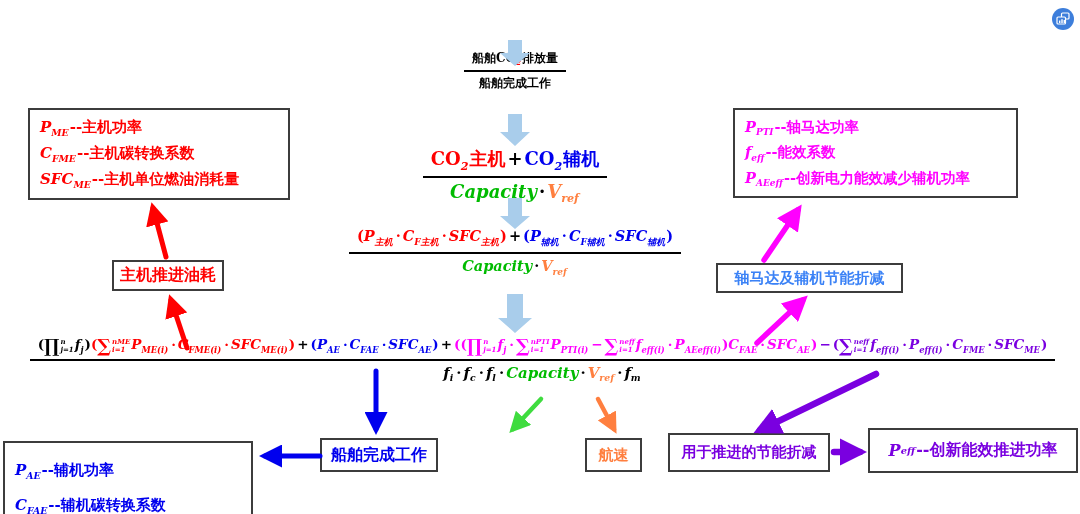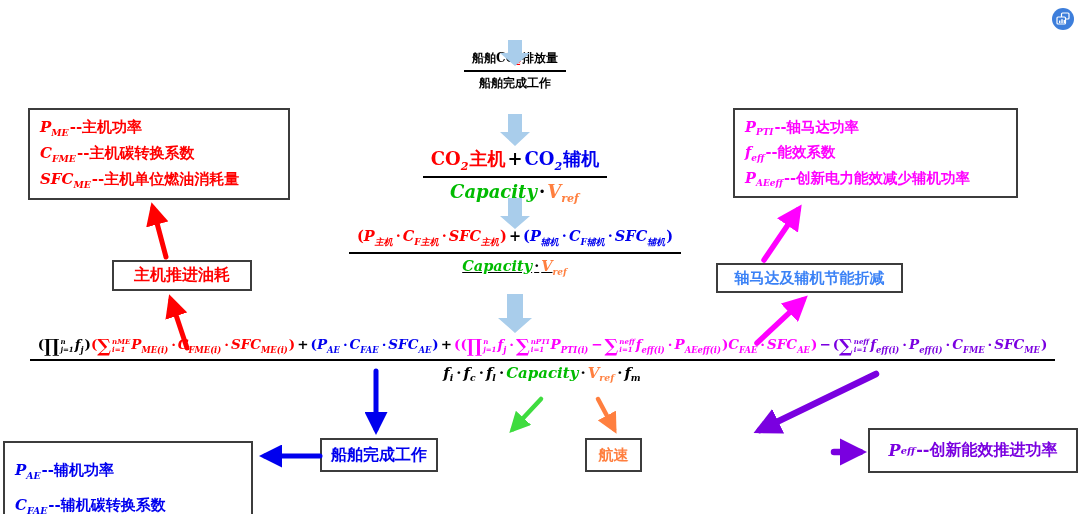--- a/index.html
+++ b/index.html
@@ -14,36 +14,36 @@
   .bigop{display:inline-flex;align-items:center;vertical-align:-0.25em;}
   .bigop .glyph{font-size:1.35em;font-style:normal;line-height:1;}
   .bigop .lims{display:inline-flex;flex-direction:column;justify-content:center;
                font-size:0.52em;line-height:1.15;font-style:italic;margin:0 1px;text-align:left;}
   
   .frac{position:absolute;text-align:center;}
   .frac .num{display:inline-block;border-bottom:2px solid #000;padding:0 8px 3px;white-space:nowrap;}
   .frac .den{padding-top:3px;white-space:nowrap;}
   #frac1{left:395px;top:50px;width:240px;font-size:12px;}
   #frac2{left:380px;top:147px;width:270px;font-size:18px;}
-  #frac3{left:320px;top:227px;width:390px;font-size:14.5px;text-decoration:underline;}
+  #frac3{left:320px;top:227px;width:390px;font-size:14.5px;}
   #formula{left:20px;top:336px;width:1045px;font-size:13.5px;}
   #formula .den{font-size:15px;}
   
   #title{position:absolute;left:400px;top:0px;width:230px;text-align:center;
          font-size:35px;font-weight:bold;font-style:italic;color:#000;letter-spacing:1px;}
   
   .dbox{position:absolute;border:2px solid #3C3C3C;background:#fff;box-sizing:border-box;}
   .descbox{display:flex;flex-direction:column;justify-content:space-evenly;padding:2px 10px;}
   .dline{white-space:nowrap;font-size:15px;font-weight:bold;}
   .labelbox{display:flex;align-items:center;justify-content:center;font-weight:bold;white-space:nowrap;}
   #red-desc{left:28px;top:108px;width:262px;height:92px;}
   #magenta-desc{left:733px;top:108px;width:285px;height:90px;}
   #magenta-desc .dline{font-size:14.5px;}
   #blue-desc{left:3px;top:405px;width:250px;height:95px;}
-  #main-label{left:112px;top:260px;width:140px;height:31px;font-size:16px;}
+  #main-label{left:112px;top:260px;width:112px;height:31px;font-size:16px;}
   #shaft-label{left:716px;top:263px;width:187px;height:30px;font-size:15px;}
   #aux-label{left:320px;top:438px;width:118px;height:34px;font-size:16px;}
   #capacity-label{left:472px;top:438px;width:68px;height:34px;font-size:15px;}
   #speed-label{left:585px;top:438px;width:57px;height:34px;font-size:15px;}
   #propulsion-label{left:668px;top:433px;width:162px;height:39px;font-size:15px;}
   #peff-box{left:868px;top:428px;width:210px;height:45px;font-size:16px;}
   
   #overlay{position:absolute;left:0;top:0;width:1080px;height:514px;pointer-events:none;}
   
   #float-icon{position:absolute;left:1051px;top:7px;width:24px;height:24px;cursor:pointer;}
@@ -143,20 +143,23 @@
     </div>
   <div id="shaft-label" class="dbox labelbox math" style="border-color: rgb(60, 60, 60);">
       <span class="tok-t" style="color: #3b82f6;">轴马达及辅机节能折减</span>
     </div>
   <div id="aux-label" class="dbox labelbox math" style="border-color: rgb(60, 60, 60);">
       <span class="tok-t" style="color: rgb(0, 0, 238);">船舶完成工作</span>
     </div>
   <div id="speed-label" class="dbox labelbox math" style="border-color: rgb(60, 60, 60);">
       <span class="tok-t" style="color: rgb(255, 127, 63);">航速</span>
     </div>
+  <div id="propulsion-label" class="dbox labelbox math" style="border-color: rgb(60, 60, 60);">
+      <span class="tok-t" style="color: rgb(122, 0, 224);">用于推进的节能折减</span>
+    </div>
   <div id="peff-box" class="dbox labelbox math" style="border-color: rgb(60, 60, 60);">
       <span class="tok-v" style="color: rgb(122, 0, 224);">P</span>
       <span class="tok-sub" style="color: rgb(122, 0, 224);">eff</span>
       <span class="tok-t" style="color: rgb(122, 0, 224);">--创新能效推进功率</span>
     </div>
 
   <svg id="overlay">
     <defs>
       <marker id="mh-red" markerWidth="4.6" markerHeight="4.6" refX="3.4" refY="2.3" orient="auto">
         <path d="M0,0 L4.6,2.3 L0,4.6 Z" fill="#FF0000"></path>

